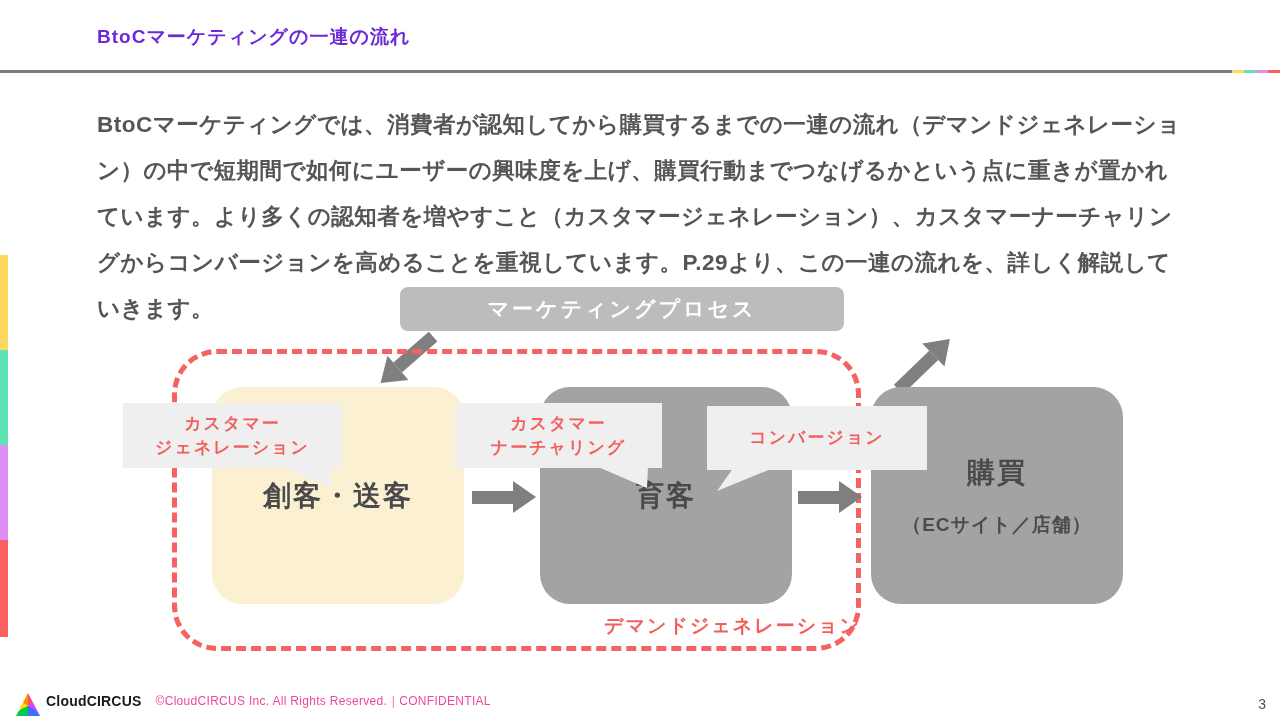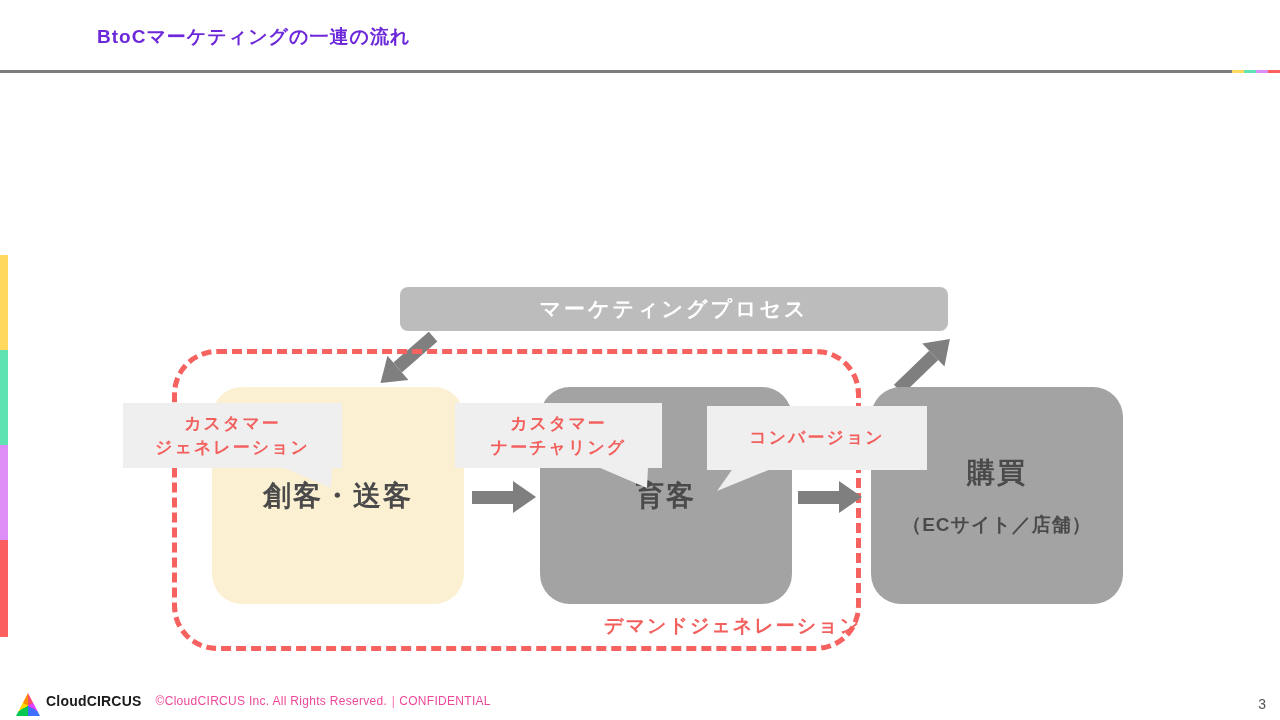--- a/index.html
+++ b/index.html
@@ -21,21 +21,21 @@
 
   
   .body-text {
     position: absolute; left: 97px; top: 102px; width: 1150px;
     font-size: 22.5px; font-weight: bold; color: #555555;
     line-height: 46px; white-space: pre-line; letter-spacing: 0.5px;
   }
 
   
   .process-box {
-    position: absolute; left: 400px; top: 287px; width: 548px; height: 44px;
+    position: absolute; left: 400px; top: 287px; width: 444px; height: 44px;
     background: #bcbcbc; border-radius: 8px;
     display: flex; align-items: center; justify-content: center;
     color: #ffffff; font-size: 21px; font-weight: bold; letter-spacing: 3px;
   }
   .dashed-region {
     position: absolute; left: 172px; top: 349px; width: 689px; height: 302px;
     border: 5px dashed #f5625f; border-radius: 45px;
   }
   .flow-box {
     position: absolute; top: 387px; height: 217px; border-radius: 30px;
@@ -110,20 +110,25 @@
 
   <h1 class="slide-title">BtoCマーケティングの一連の流れ</h1>
   <div class="title-rule">
     <div class="seg-gray"></div>
     <div class="seg" style="background:#ffd95e"></div>
     <div class="seg" style="background:#5fe3b2"></div>
     <div class="seg" style="background:#dd8df6"></div>
     <div class="seg" style="background:#fc5f5f"></div>
   </div>
 
+  <p class="body-text">BtoCマーケティングでは、消費者が認知してから購買するまでの一連の流れ（デマンドジェネレーショ
+ン）の中で短期間で如何にユーザーの興味度を上げ、購買行動までつなげるかという点に重きが置かれ
+ています。より多くの認知者を増やすこと（カスタマージェネレーション）、カスタマーナーチャリン
+グからコンバージョンを高めることを重視しています。P.29より、この一連の流れを、詳しく解説して
+いきます。</p>
 
   <div class="process-box">マーケティングプロセス</div>
 
   <div class="arrow arrow-dl">
     <div class="shaft"></div>
     <div class="head"></div>
   </div>
   <div class="arrow arrow-ur">
     <div class="shaft"></div>
     <div class="head"></div>

